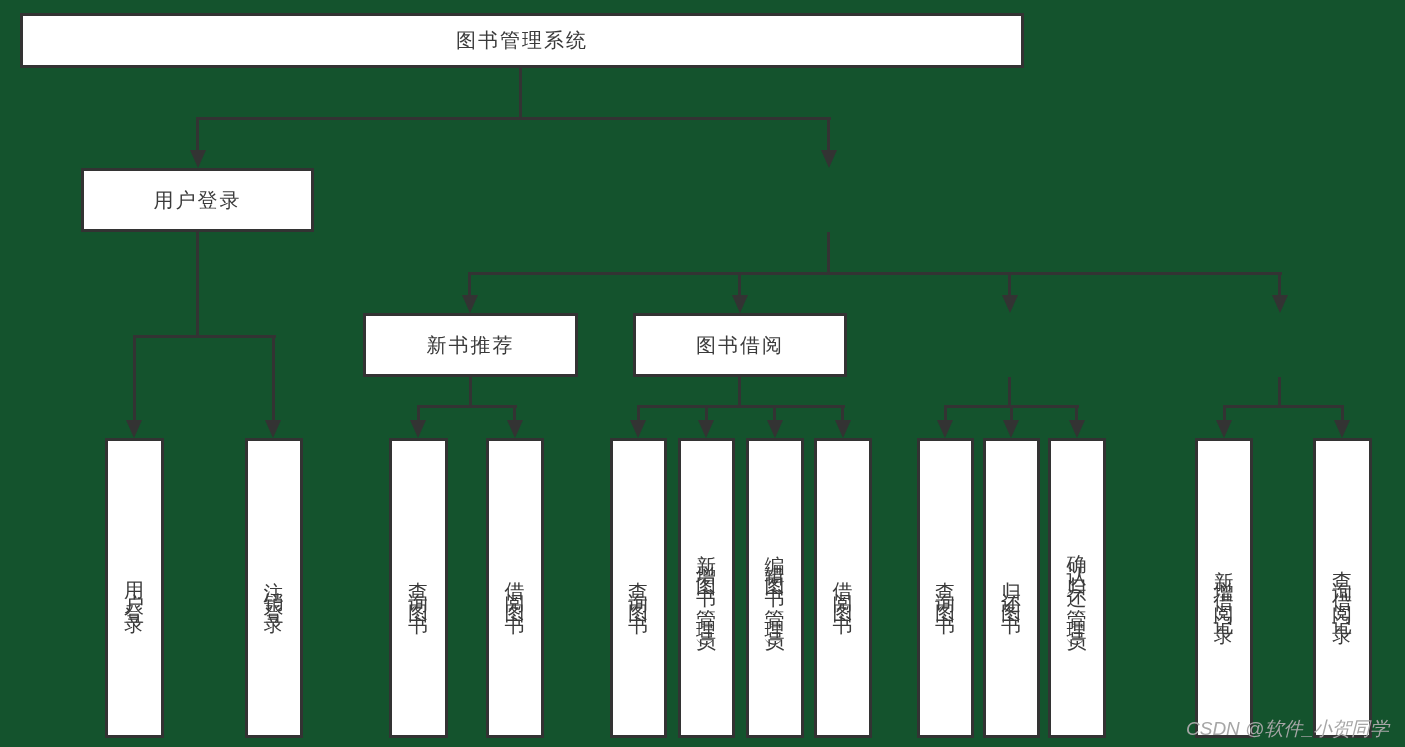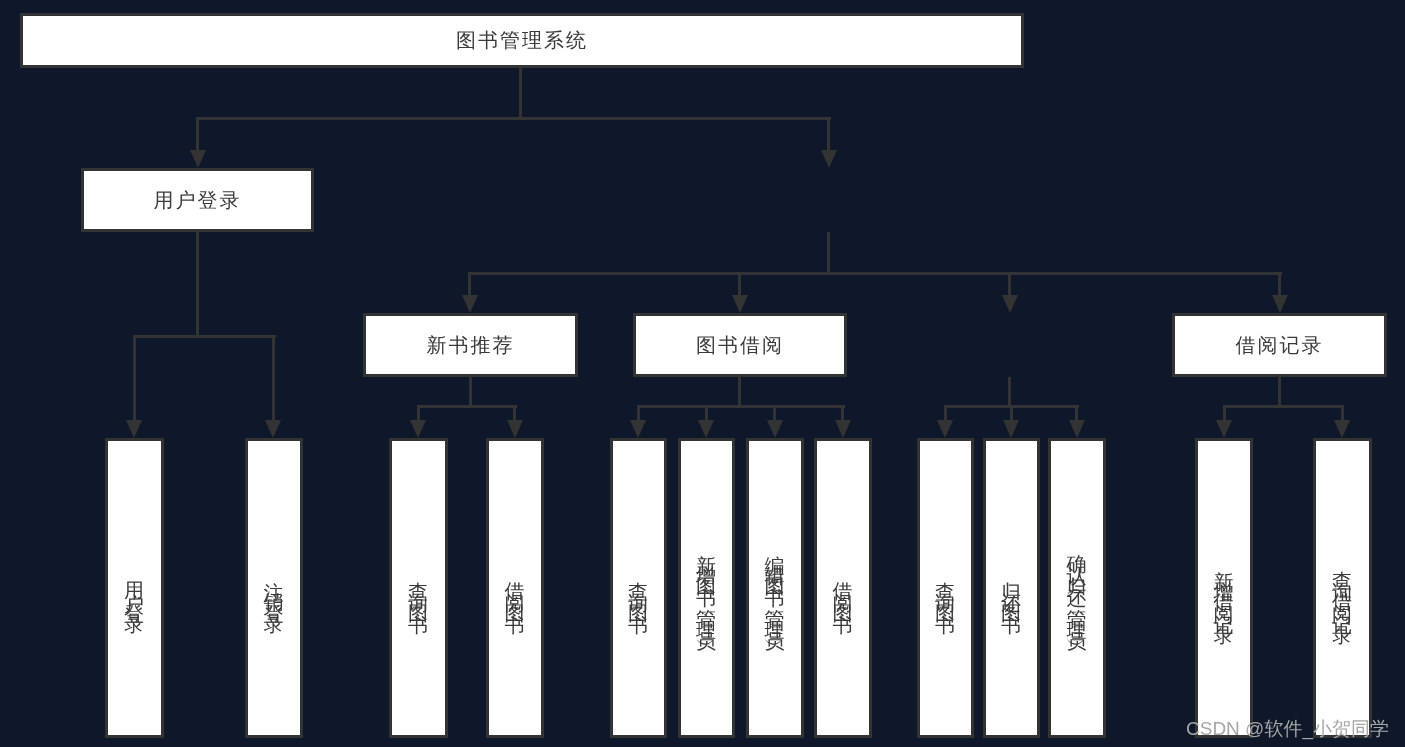--- a/index.html
+++ b/index.html
@@ -1,20 +1,20 @@
 <!DOCTYPE html>
 <html><head>
 <meta charset="utf-8">
 <style>
   html, body { margin: 0; padding: 0; background: #ffffff; }
   #canvas {
     position: relative;
     width: 1405px;
     height: 747px;
-    background: #0f172a;
+    background: #14532d;
     font-family: "Liberation Sans", "DejaVu Sans", sans-serif;
     overflow: hidden;
   }
   .box {
     position: absolute;
     box-sizing: border-box;
     border: 3px solid #333333;
     background: #ffffff;
     display: flex;
     align-items: center;
@@ -56,38 +56,38 @@
     z-index: 1;
   }
   #watermark {
     position: absolute;
     left: 1186px;
     top: 716px;
     color: #a6a6a6;
     font-size: 19px;
     white-space: nowrap;
     z-index: 3;
+    font-style: italic;
   }
 </style>
 </head>
 <body>
 
 <div id="canvas">
 
   <div class="box" style="left:20px; top:13px; width:1004px; height:55px;">图书管理系统</div>
 
   <div class="box" style="left:81px; top:168px; width:233px; height:64px;">用户登录</div>
 
 
   <div class="box" style="left:633px; top:313px; width:214px; height:64px;">图书借阅</div>
 
   <div class="box" style="left:363px; top:313px; width:215px; height:64px;">新书推荐</div>
 
 
-  <div class="box" style="left:1172px; top:313px; width:215px; height:64px;">借阅记录</div>
 
   <div class="leaf" style="left:105px; width:59px;">
     <span class="vtext">用户登录</span>
   </div>
   <div class="leaf" style="left:245px; width:58px;">
     <span class="vtext">注销登录</span>
   </div>
 
   <div class="leaf" style="left:389px; width:59px;">
     <span class="vtext">查询图书</span>

